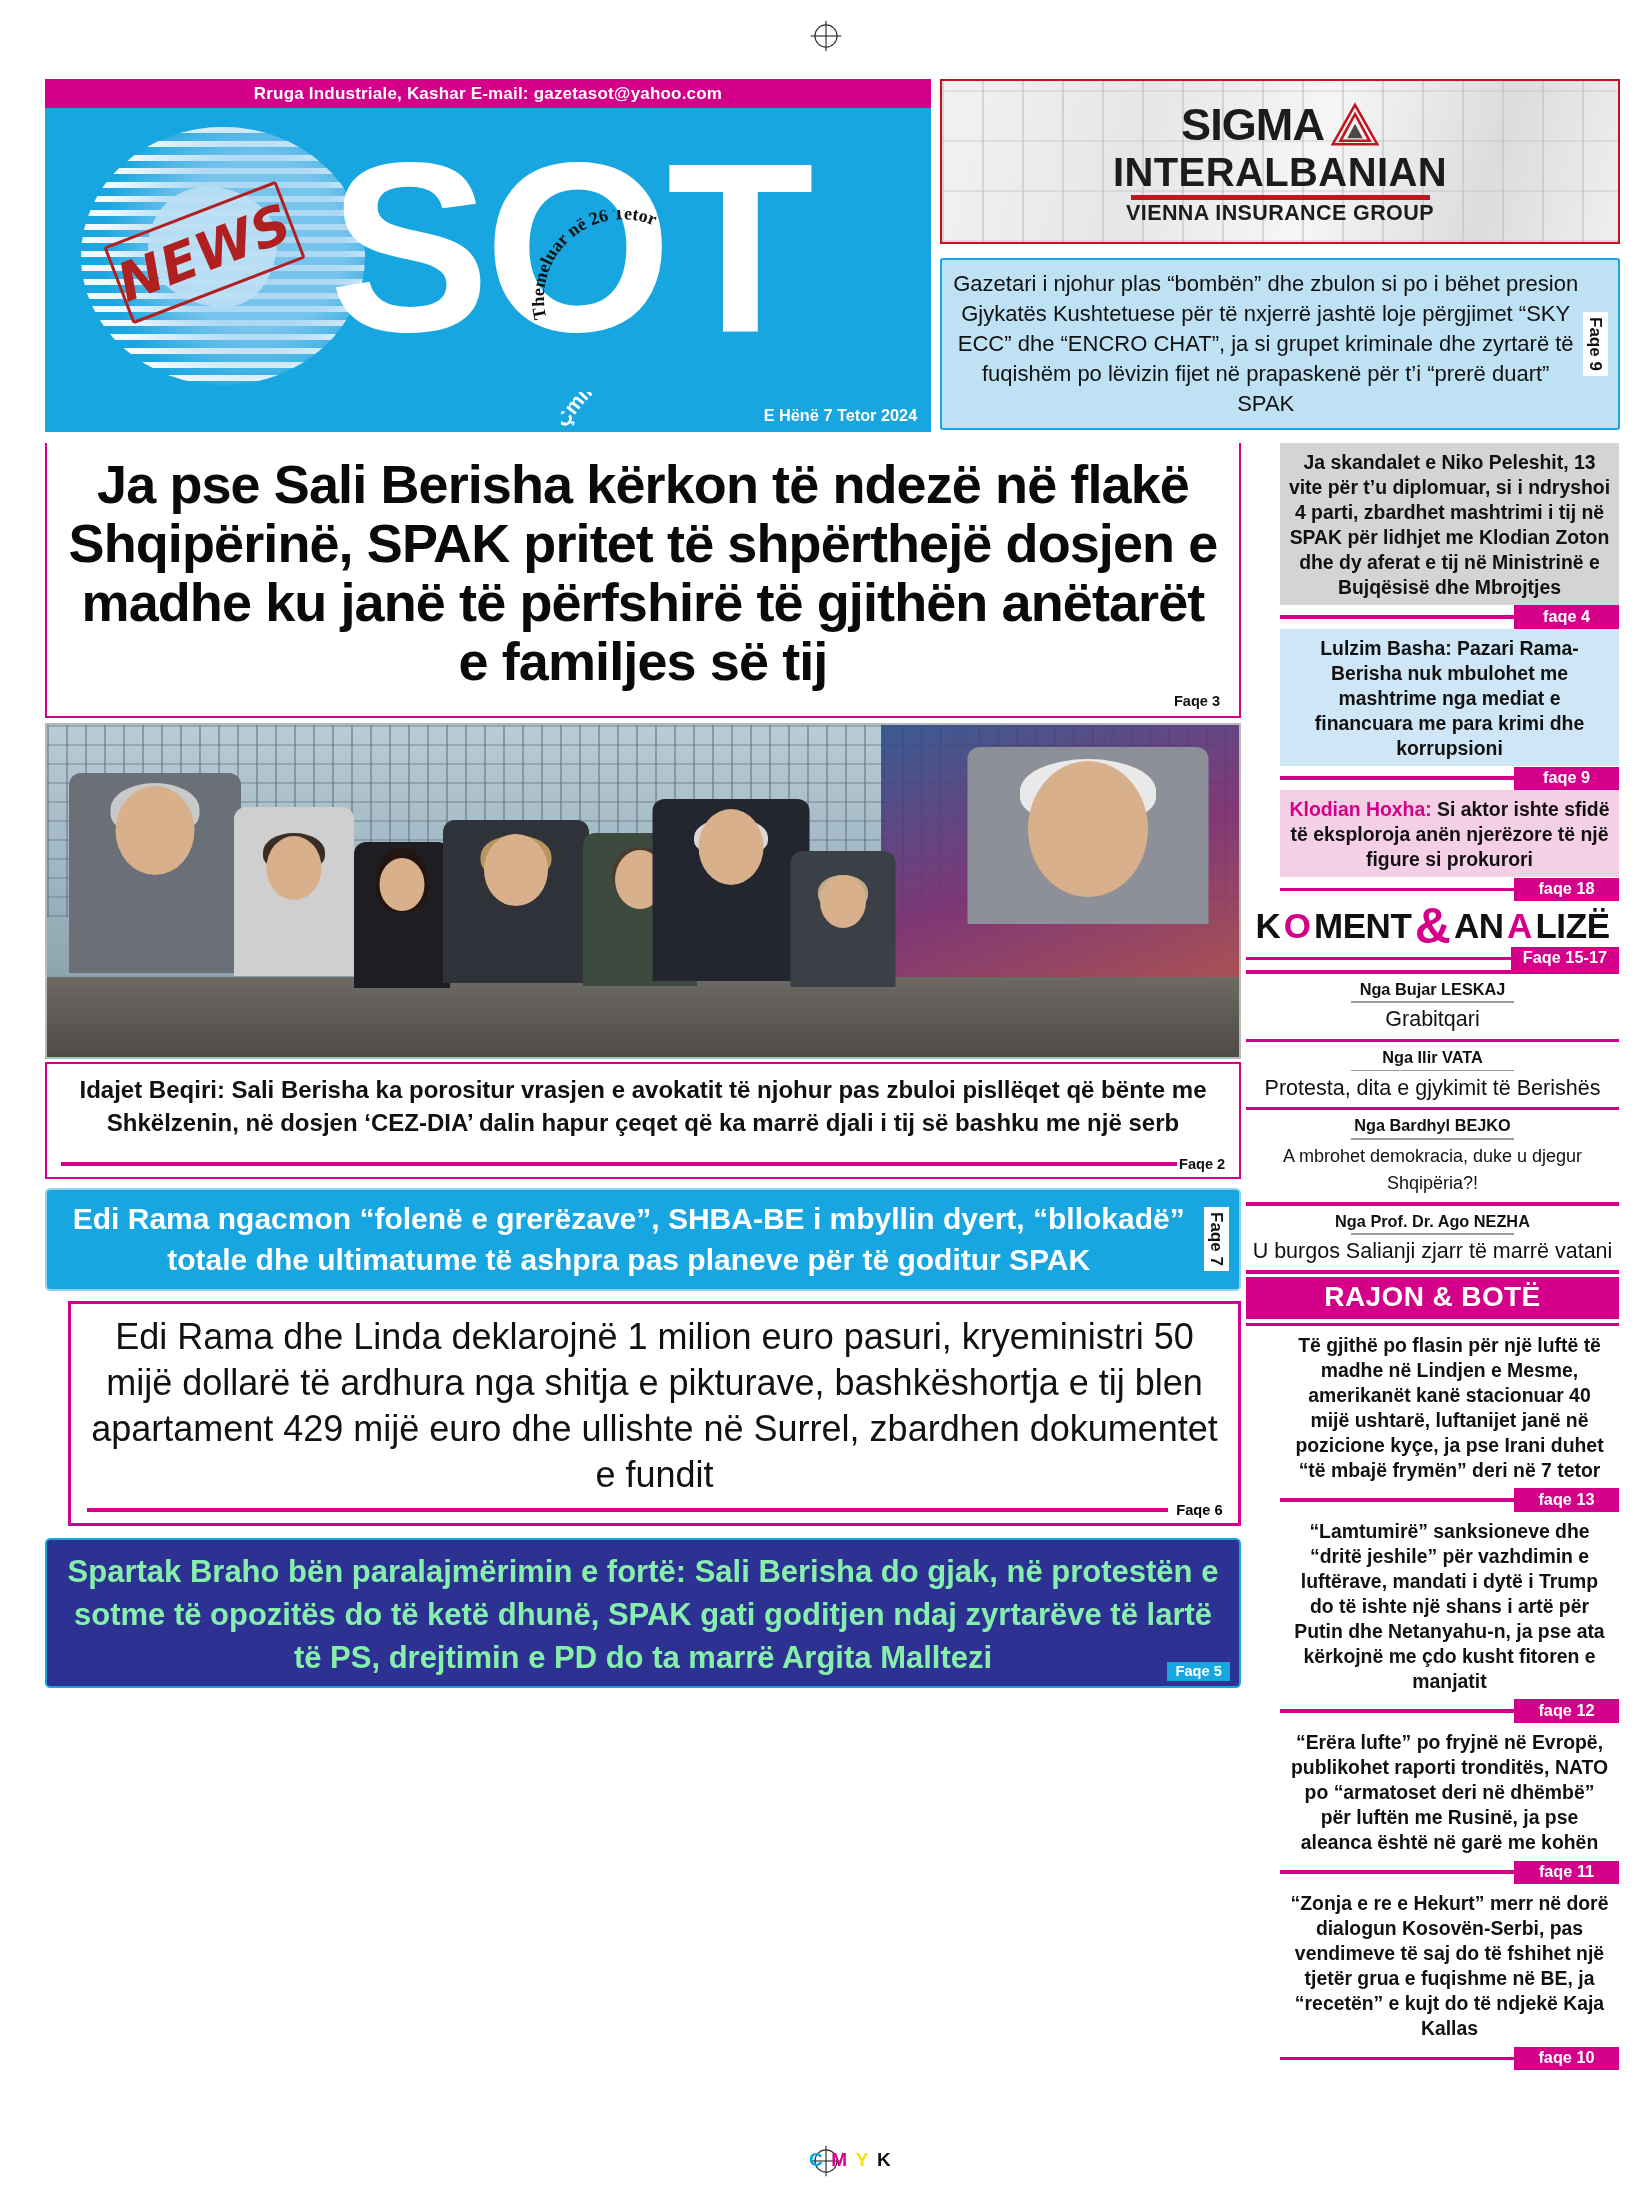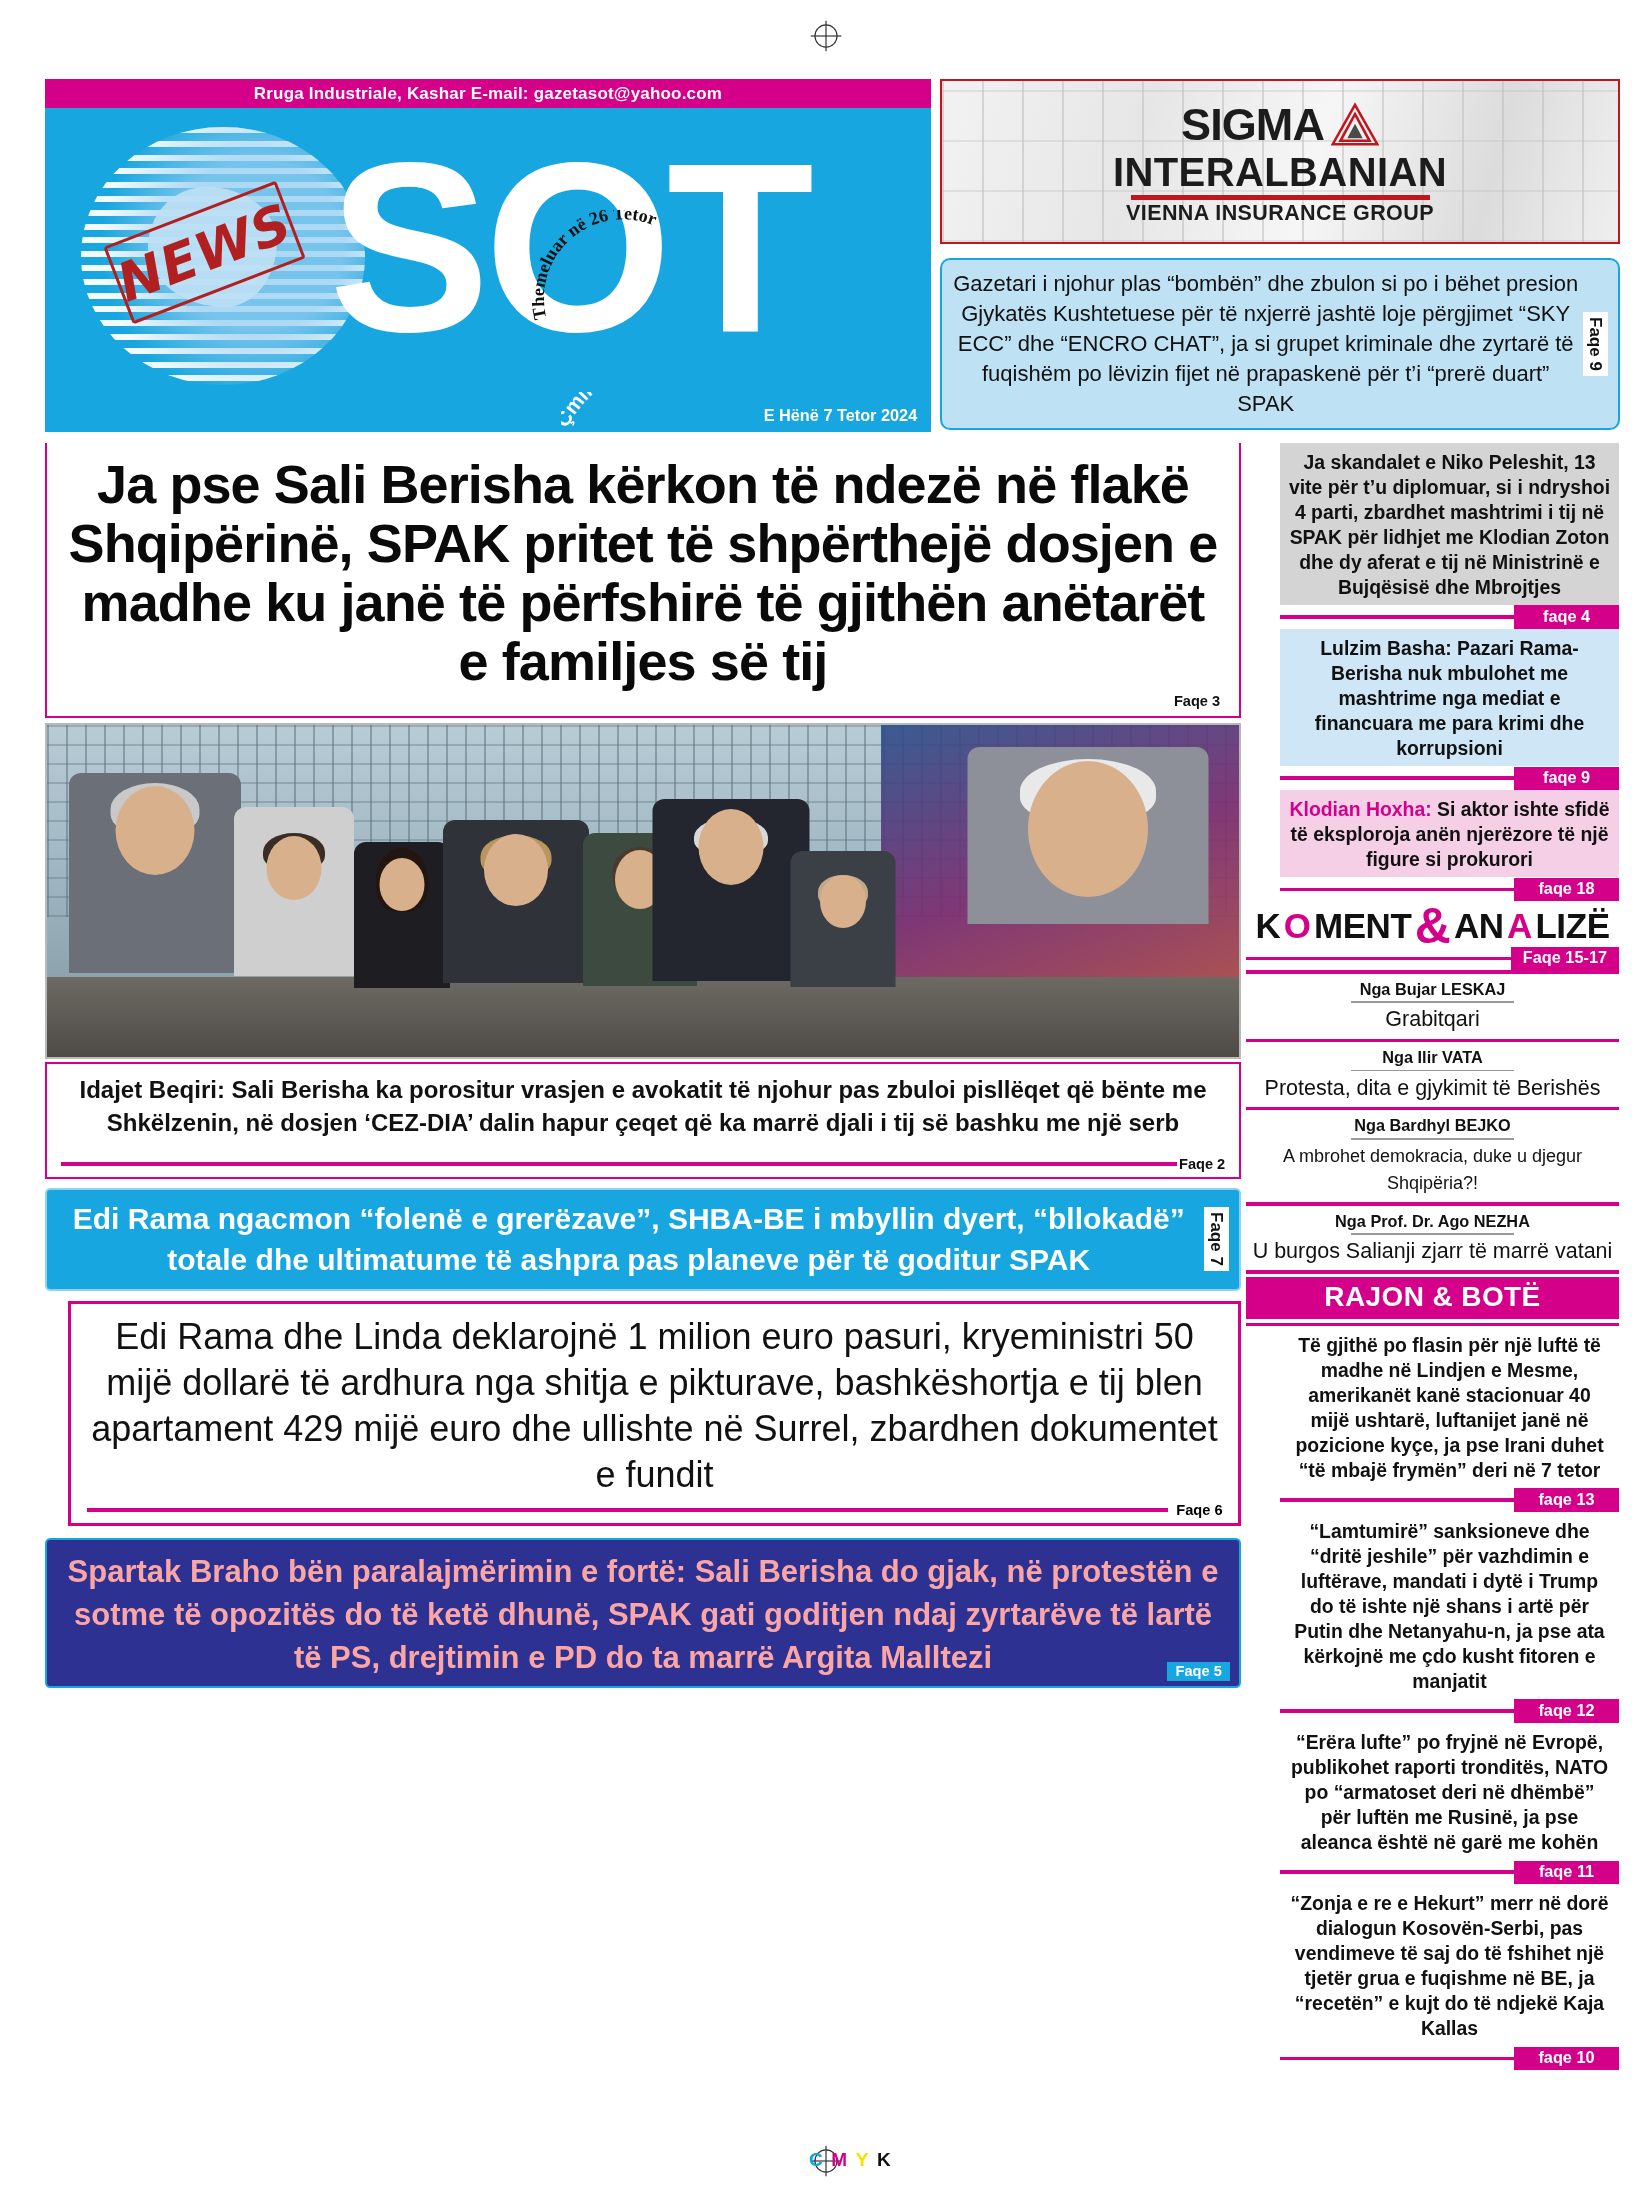--- a/index.html
+++ b/index.html
@@ -122,21 +122,21 @@
   }
   .sigma-rule { width: 299px; height: 4.3px; background: #c0161e; margin: 2.6px 0 1.7px; }
   .sigma-vig { font-size: 21.5px; font-weight: bold; color: #1c1c1c; letter-spacing: 0.4px; }
 
   
   .promo-box {
     position: absolute; left: 940px; top: 258px;
     width: 680px; height: 172px;
     background: #bfe1f4;
     border: 2.6px solid #17a6e0;
-    border-radius: 10px;
+    border-radius: 3px;
     padding: 6.9px 10.3px;
     display: flex; align-items: center;
   }
   .promo-text {
     flex: 1; text-align: center;
     font-size: 22px; line-height: 30px;
     font-weight: 500; color: #111;
     font-family: "Liberation Sans", sans-serif;
   }
   .side-page-tag {
@@ -242,21 +242,21 @@
     margin-top: 12px;
     background: #2d3192;
     border: 2.6px solid #17a6e0;
     border-radius: 5.2px;
     padding: 10.3px 13.8px 6.9px;
     text-align: center;
     position: relative;
   }
   .navy-box .txt {
     font-size: 31px; line-height: 43px;
-    font-weight: bold; color: #fca5a5;
+    font-weight: bold; color: #86efac;
   }
   .navy-page {
     position: absolute; right: 8.6px; bottom: 5.2px;
     background: #17a6e0; color: #fff;
     font-size: 14.6px; font-weight: bold;
     padding: 1.7px 8.6px;
   }
 
   
   .right-col { position: absolute; left: 1246px; top: 443px; width: 373px; }

